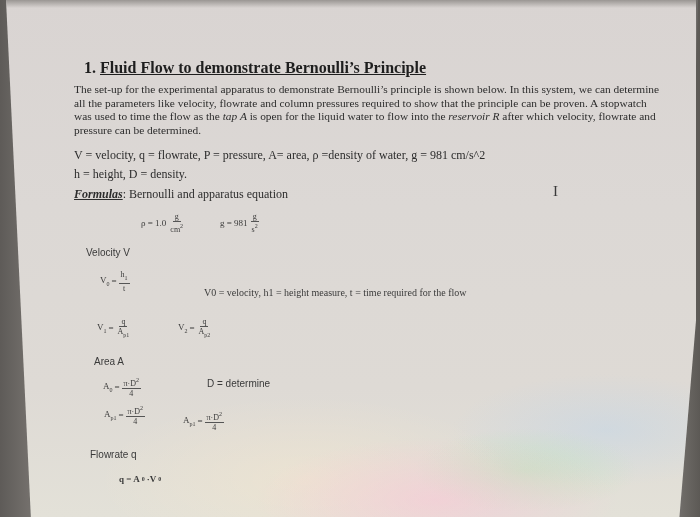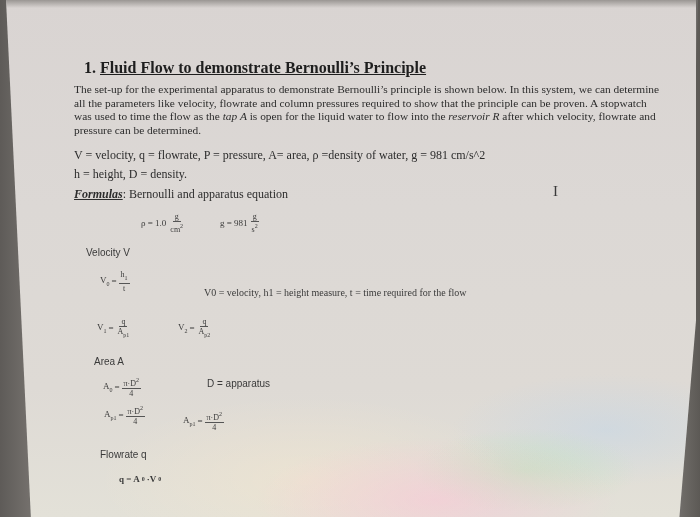--- a/index.html
+++ b/index.html
@@ -146,38 +146,38 @@
 <div class="sans" style="left:86px; top:356px;margin-left:8px;">Area  A</div>
 
 <div class="math" style="left:103px; top:376px;">
   <span><span>A</span><sub>0</sub></span>
   <span> = </span>
   <span class="frac">
     <span class="num"><span>π·D</span><sup>2</sup></span>
     <span class="den">4</span>
   </span>
 </div>
-<div class="sans" style="left:207px; top:378px;">D = apparatus</div>
+<div class="sans" style="left:207px; top:378px;">D = determine</div>
 
 <div class="math" style="left:104px; top:404px;">
   <span><span>A</span><sub>p1</sub></span>
   <span> = </span>
   <span class="frac">
     <span class="num"><span>π·D</span><sup>2</sup></span>
     <span class="den">4</span>
   </span>
 </div>
 <div class="math" style="left:183px; top:410px;">
   <span><span>A</span><sub>p1</sub></span>
   <span> = </span>
   <span class="frac">
     <span class="num"><span>π·D</span><sup>2</sup></span>
     <span class="den">4</span>
   </span>
 </div>
 
-<div class="sans" style="left:100px; top:449px;">Flowrate q</div>
+<div class="sans" style="left:90px; top:449px;">Flowrate q</div>
 <div class="math" style="left:119px; top:474px;font-weight:bold;">
   <span>q = A</span>
     <sub>0</sub>
     <span>·V</span>
     <sub>0</sub>
 </div>
 
 </body></html>

